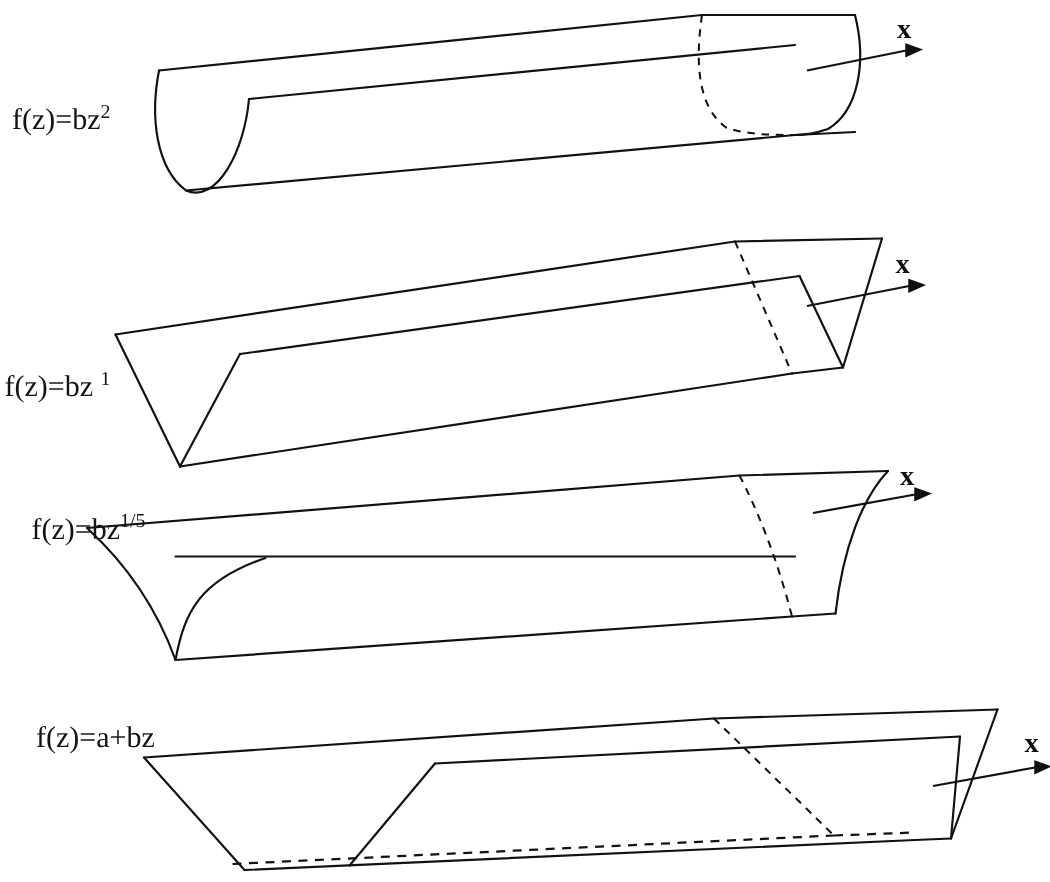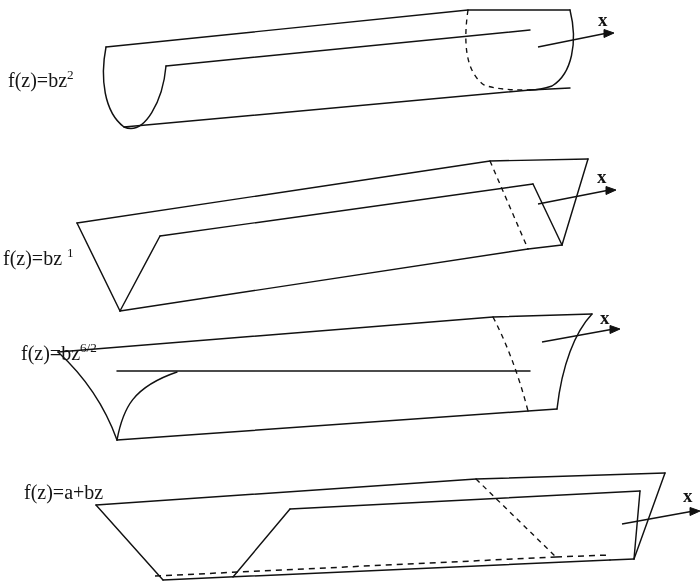--- a/index.html
+++ b/index.html
@@ -189,21 +189,21 @@
 
 <div class="eq-label" style="left:8px; top:30px;margin-top:40px;">
   <span>f(z)=bz</span><sup>2</sup>
 </div>
 
 <div class="eq-label" style="left:3px; top:248px;">
   <span>f(z)=bz</span><span class="eq-sup-gap"></span><sup>1</sup>
 </div>
 
 <div class="eq-label" style="left:21px; top:343px;">
-  <span>f(z)=bz</span><sup>6/2</sup>
+  <span>f(z)=bz</span><sup>1/5</sup>
 </div>
 
 <div class="eq-label" style="left:24px; top:482px;">
   <span>f(z)=a+bz</span>
 </div>
 
 <div class="axis-label" style="left:598px; top:10px;">x</div>
 <div class="axis-label" style="left:597px; top:167px;">x</div>
 <div class="axis-label" style="left:600px; top:308px;">x</div>
 <div class="axis-label" style="left:683px; top:486px;">x</div>

